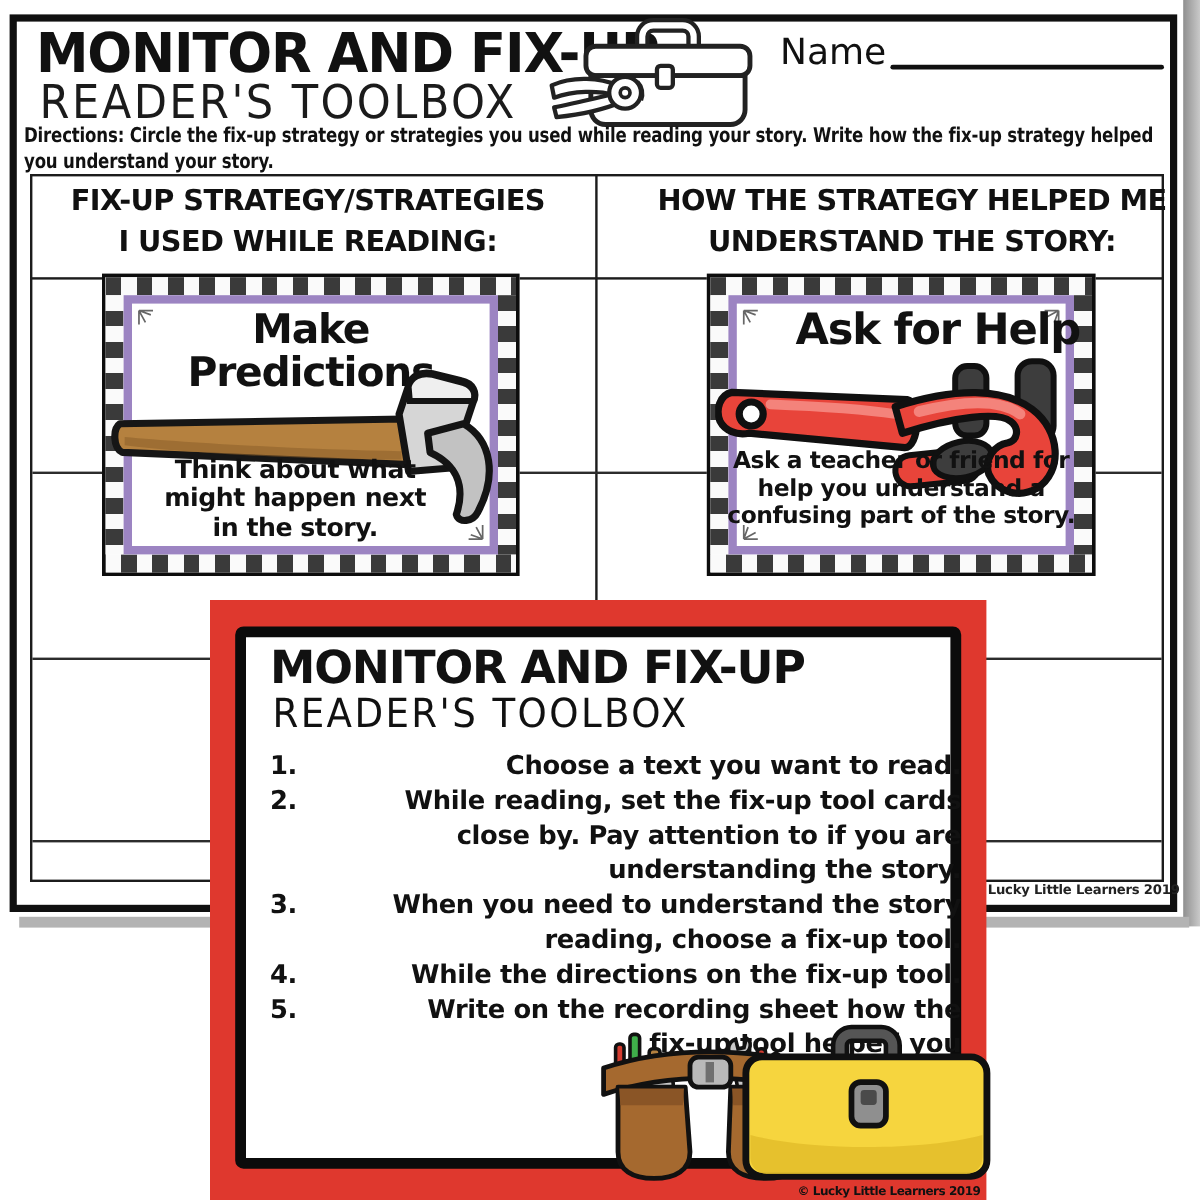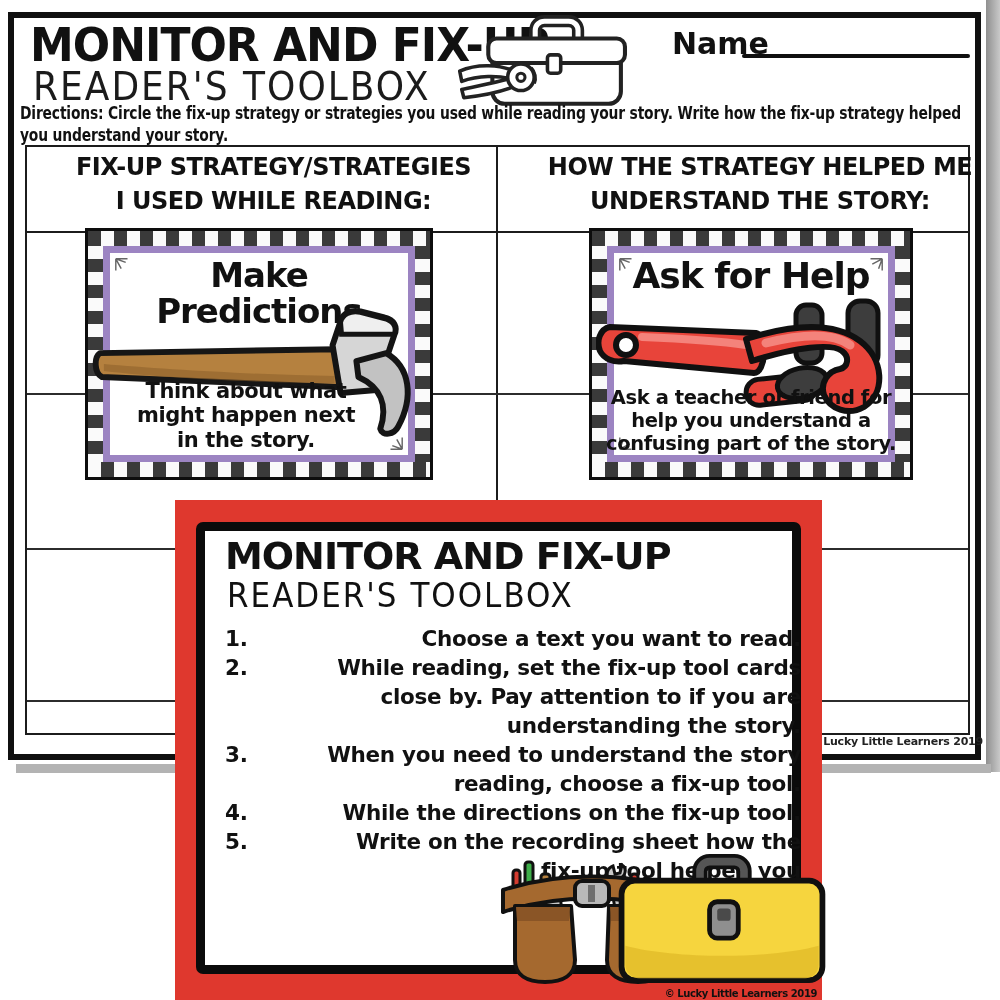--- a/index.html
+++ b/index.html
@@ -9,50 +9,50 @@
 
   
   .shadow-right{left:986px;top:0;width:14px;height:772px;background:linear-gradient(90deg,#8f8f8f,#c9c9c9);}
   .shadow-bottom{left:16px;top:764px;width:975px;height:9px;background:#b3b3b3;}
 
   
   .page{left:8px;top:12px;width:961px;height:736px;border:6px solid #101010;background:#fff;}
 
   .main-title{left:30px;top:18px;font-size:44px;font-weight:800;letter-spacing:-1px;transform:scaleY(1.04);transform-origin:left top;white-space:nowrap;}
   .main-subtitle{left:33px;top:64px;font-size:36px;font-weight:400;letter-spacing:2px;transform:scaleY(1.08);transform-origin:left top;white-space:nowrap;color:#1b1b1b;}
-  .name-label{left:672px;top:26px;font-size:30px;font-weight:700;}
+  .name-label{left:650px;top:26px;font-size:30px;font-weight:400;}
   .name-line{left:742px;top:54px;width:228px;height:4px;background:#101010;border-radius:2px;}
   .directions{left:20px;top:103px;width:1170px;font-size:17px;font-weight:700;line-height:1.28;
               white-space:pre-line;transform:scaleX(0.815);transform-origin:left top;letter-spacing:-0.2px;}
 
   
   .tbl-border{left:25px;top:145px;width:941px;height:586px;border:2px solid #1c1c1c;background:transparent;}
   .tbl-vline{left:496px;top:145px;width:2px;height:590px;background:#1c1c1c;}
   .tbl-hdrline{left:25px;top:231px;width:945px;height:2px;background:#1c1c1c;}
   .rowline{left:27px;width:941px;height:2px;background:#2c2c2c;}
   .hdr{top:151px;text-align:center;font-size:24px;font-weight:800;line-height:1.4;white-space:pre-line;letter-spacing:-0.5px;}
-  .hdr-left{left:39px;width:469px;}
+  .hdr-left{left:22px;width:469px;}
   .hdr-right{left:498px;width:524px;}
 
   
   .card{background:#fff;border:3px solid #0d0d0d;}
   .card-left{left:85px;top:228px;width:342px;height:246px;}
   .card-right{left:589px;top:228px;width:318px;height:246px;}
   .chk{position:absolute;}
   .chk-top{left:0;top:0;right:0;height:15px;background:repeating-linear-gradient(90deg,#3a3a3a 0 13px,#fafafa 13px 26px);}
   .chk-bottom{left:0;bottom:0;right:0;height:15px;background:repeating-linear-gradient(90deg,#fafafa 0 13px,#3a3a3a 13px 26px);}
   .chk-left{left:0;top:15px;bottom:15px;width:15px;background:repeating-linear-gradient(180deg,#fafafa 0 13px,#3a3a3a 13px 26px);}
   .chk-right{right:0;top:15px;bottom:15px;width:15px;background:repeating-linear-gradient(180deg,#3a3a3a 0 13px,#fafafa 13px 26px);}
   .card-frame{position:absolute;inset:15px;border:7px solid #9c84c2;background:#fff;}
   .card-title{position:absolute;text-align:center;font-weight:800;line-height:1.06;z-index:1;letter-spacing:-1px;}
   .card-title-left{top:26px;left:60px;width:222px;font-size:34px;}
-  .card-title-right{top:26px;left:10px;width:298px;font-size:36px;white-space:nowrap;text-align:center;}
+  .card-title-right{top:26px;left:10px;width:298px;font-size:36px;white-space:nowrap;text-align:right;}
   .card-desc{position:absolute;text-align:center;font-weight:700;line-height:1.18;z-index:3;letter-spacing:-0.4px;}
   .card-desc-left{bottom:24px;left:38px;width:240px;font-size:21px;margin-top:18px;}
-  .card-desc-right{bottom:22px;left:9px;width:300px;font-size:19.5px;}
+  .card-desc-right{bottom:36px;left:9px;width:300px;font-size:19.5px;}
   .tool-art{position:absolute;z-index:2;}
   .doodle{position:absolute;z-index:1;width:18px;height:18px;opacity:.75;}
 
   .page-copyright{left:700px;top:735px;width:283px;text-align:right;font-size:11px;font-weight:600;letter-spacing:-0.2px;color:#222;}
 
   
   .overlay{left:175px;top:500px;width:647px;height:500px;background:#df382e;z-index:10;}
   .overlay-frame{position:absolute;left:21px;top:22px;right:21px;bottom:26px;background:#fff;
                  border:9px solid #0b0b0b;border-radius:7px;}
   .o-title{left:50px;top:34px;font-size:38px;font-weight:800;letter-spacing:-1px;white-space:nowrap;}

